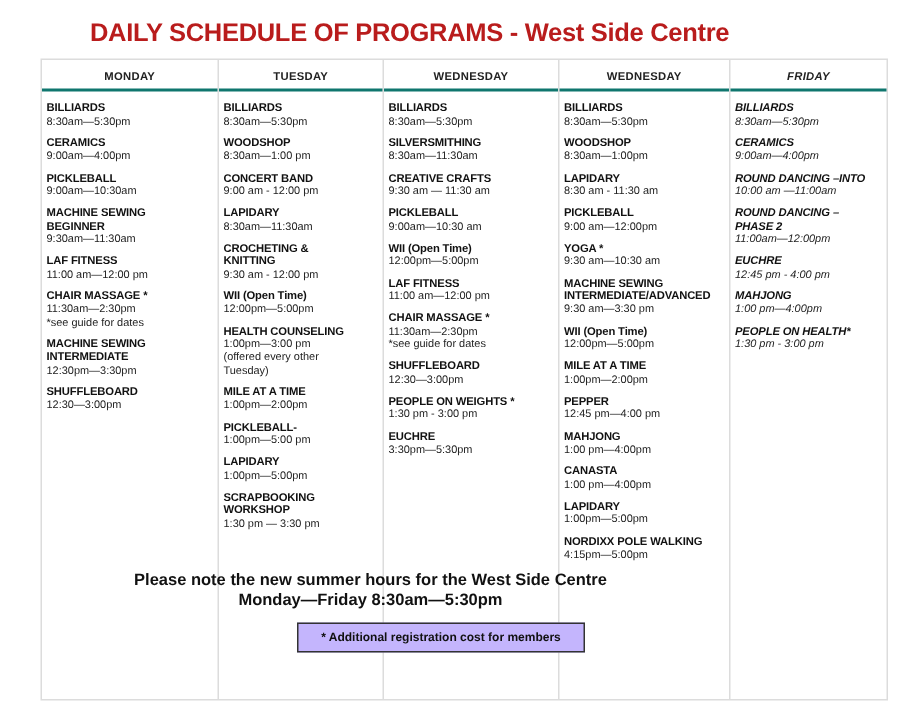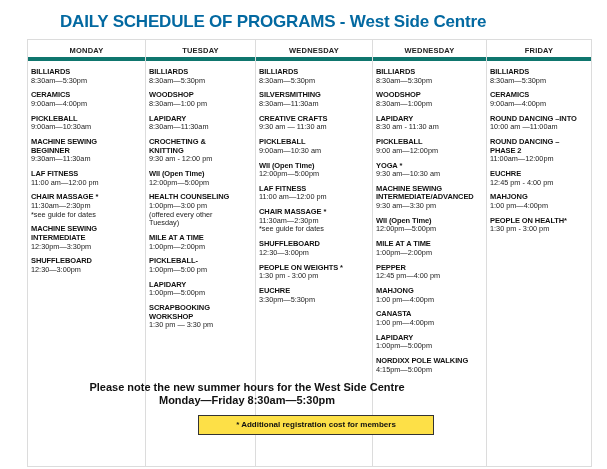--- a/index.html
+++ b/index.html
@@ -1,52 +1,52 @@
 <!DOCTYPE html>
 <html><head>
 <meta charset="utf-8">
 <style>
   * { box-sizing: border-box; margin: 0; padding: 0; }
   html, body { width: 607px; height: 469px; background: #ffffff; overflow: hidden; }
   body { position: relative; font-family: "Liberation Sans", "DejaVu Sans", sans-serif; color: #111; }
   .title {
     position: absolute; left: 60px; top: 12px;
-    font-size: 17px; font-weight: bold; letter-spacing: -0.2px; color: #0369a1;
+    font-size: 17px; font-weight: bold; letter-spacing: -0.2px; color: #b91c1c;
     white-space: nowrap;
   }
   .table {
     position: absolute; left: 27px; top: 39px; width: 565px; height: 428px;
     border: 1px solid #dcdcdc;
   }
   .col {
     position: absolute; top: 0; bottom: 0;
     border-right: 1px solid #dcdcdc;
   }
   .col:last-child { border-right: none; }
   .col-head {
-    height: 21px; border-bottom: 4px solid #0f766e;
+    height: 21px; border-bottom: 2px solid #0f766e;
     font-size: 7.5px; font-weight: bold; text-align: center;
     line-height: 21px; color: #222; letter-spacing: 0.2px;
   }
   .entries { padding: 7px 0 0 3px; }
   .entry { margin-bottom: 6.2px; }
   .entry-name {
     font-size: 7.5px; font-weight: bold; line-height: 8.6px; color: #111;
     white-space: pre-line; letter-spacing: -0.1px;
   }
   .entry-time {
     font-size: 7.3px; line-height: 8.6px; color: #222; white-space: pre-line;
   }
   .note {
     position: absolute; left: 0; width: 494px; top: 381px;
     text-align: center; font-size: 11px; font-weight: bold; line-height: 13px; color: #111;
   }
   .note-box {
-    position: absolute; left: 198px; top: 415px; width: 236px; height: 20px;
-    border: 1px solid #333; background: #fde047;
+    position: absolute; left: 198px; top: 415px; width: 192px; height: 20px;
+    border: 1px solid #333; background: #c4b5fd;
     font-size: 8px; font-weight: bold; text-align: center; line-height: 18px; color: #111;
   }
 </style>
 </head>
 <body>
 
 <div class="title">DAILY SCHEDULE OF PROGRAMS - West Side Centre</div>
 
 <div class="table">
   <div class="col" style="left:0;width:118px;">
@@ -92,20 +92,24 @@
   <div class="col" style="left:118px;width:110px;">
     <div class="col-head">TUESDAY</div>
     <div class="entries">
         <div class="entry">
           <div class="entry-name">BILLIARDS</div>
           <div class="entry-time">8:30am—5:30pm</div>
         </div>
         <div class="entry">
           <div class="entry-name">WOODSHOP</div>
           <div class="entry-time">8:30am—1:00 pm</div>
+        </div>
+        <div class="entry">
+          <div class="entry-name">CONCERT BAND</div>
+          <div class="entry-time">9:00 am - 12:00 pm</div>
         </div>
         <div class="entry">
           <div class="entry-name">LAPIDARY</div>
           <div class="entry-time">8:30am—11:30am</div>
         </div>
         <div class="entry">
           <div class="entry-name">CROCHETING &amp;
 KNITTING</div>
           <div class="entry-time">9:30 am - 12:00 pm</div>
         </div>
@@ -235,21 +239,21 @@
         <div class="entry">
           <div class="entry-name">LAPIDARY</div>
           <div class="entry-time">1:00pm—5:00pm</div>
         </div>
         <div class="entry">
           <div class="entry-name">NORDIXX POLE WALKING</div>
           <div class="entry-time">4:15pm—5:00pm</div>
         </div>
       </div>
   </div>
-  <div class="col" style="left:459px;width:104px;">
+  <div class="col" style="left:459px;width:104px;font-style:italic;">
     <div class="col-head">FRIDAY</div>
     <div class="entries">
         <div class="entry">
           <div class="entry-name">BILLIARDS</div>
           <div class="entry-time">8:30am—5:30pm</div>
         </div>
         <div class="entry">
           <div class="entry-name">CERAMICS</div>
           <div class="entry-time">9:00am—4:00pm</div>
         </div>

